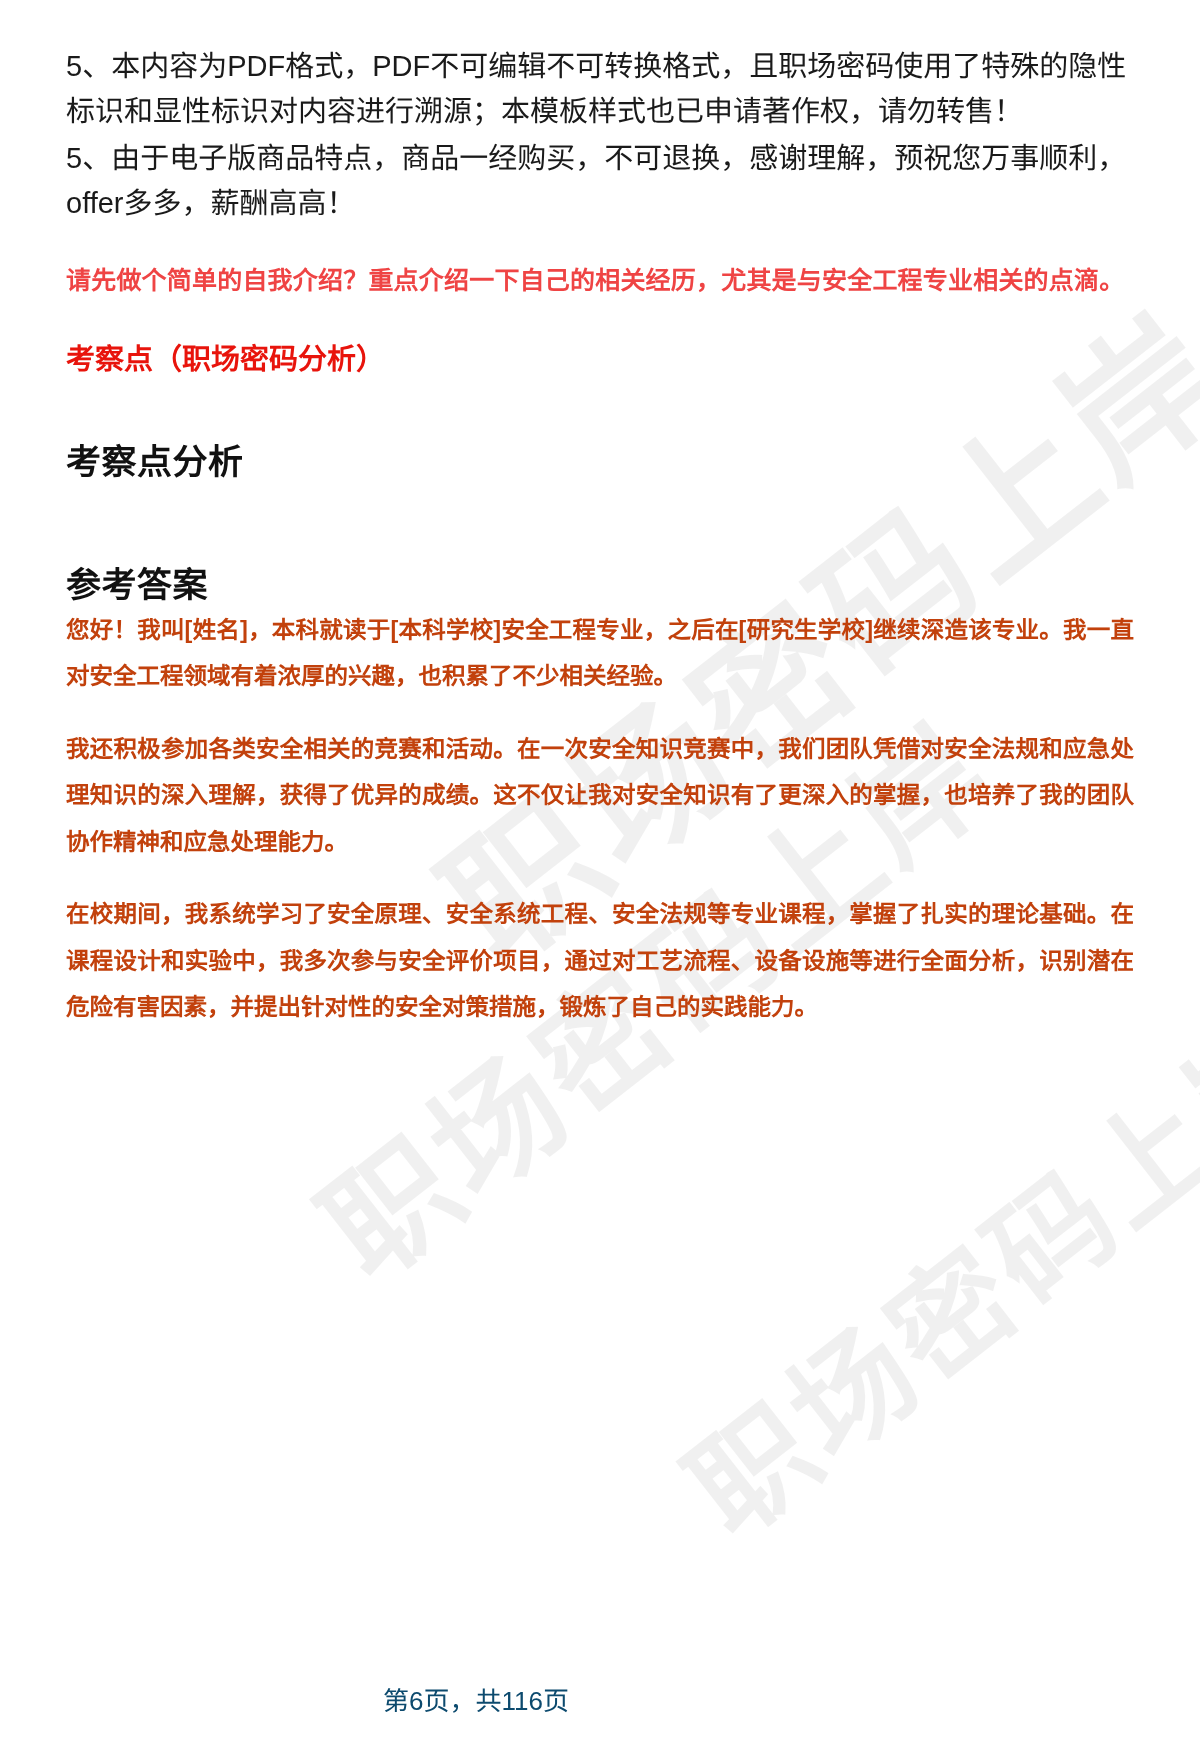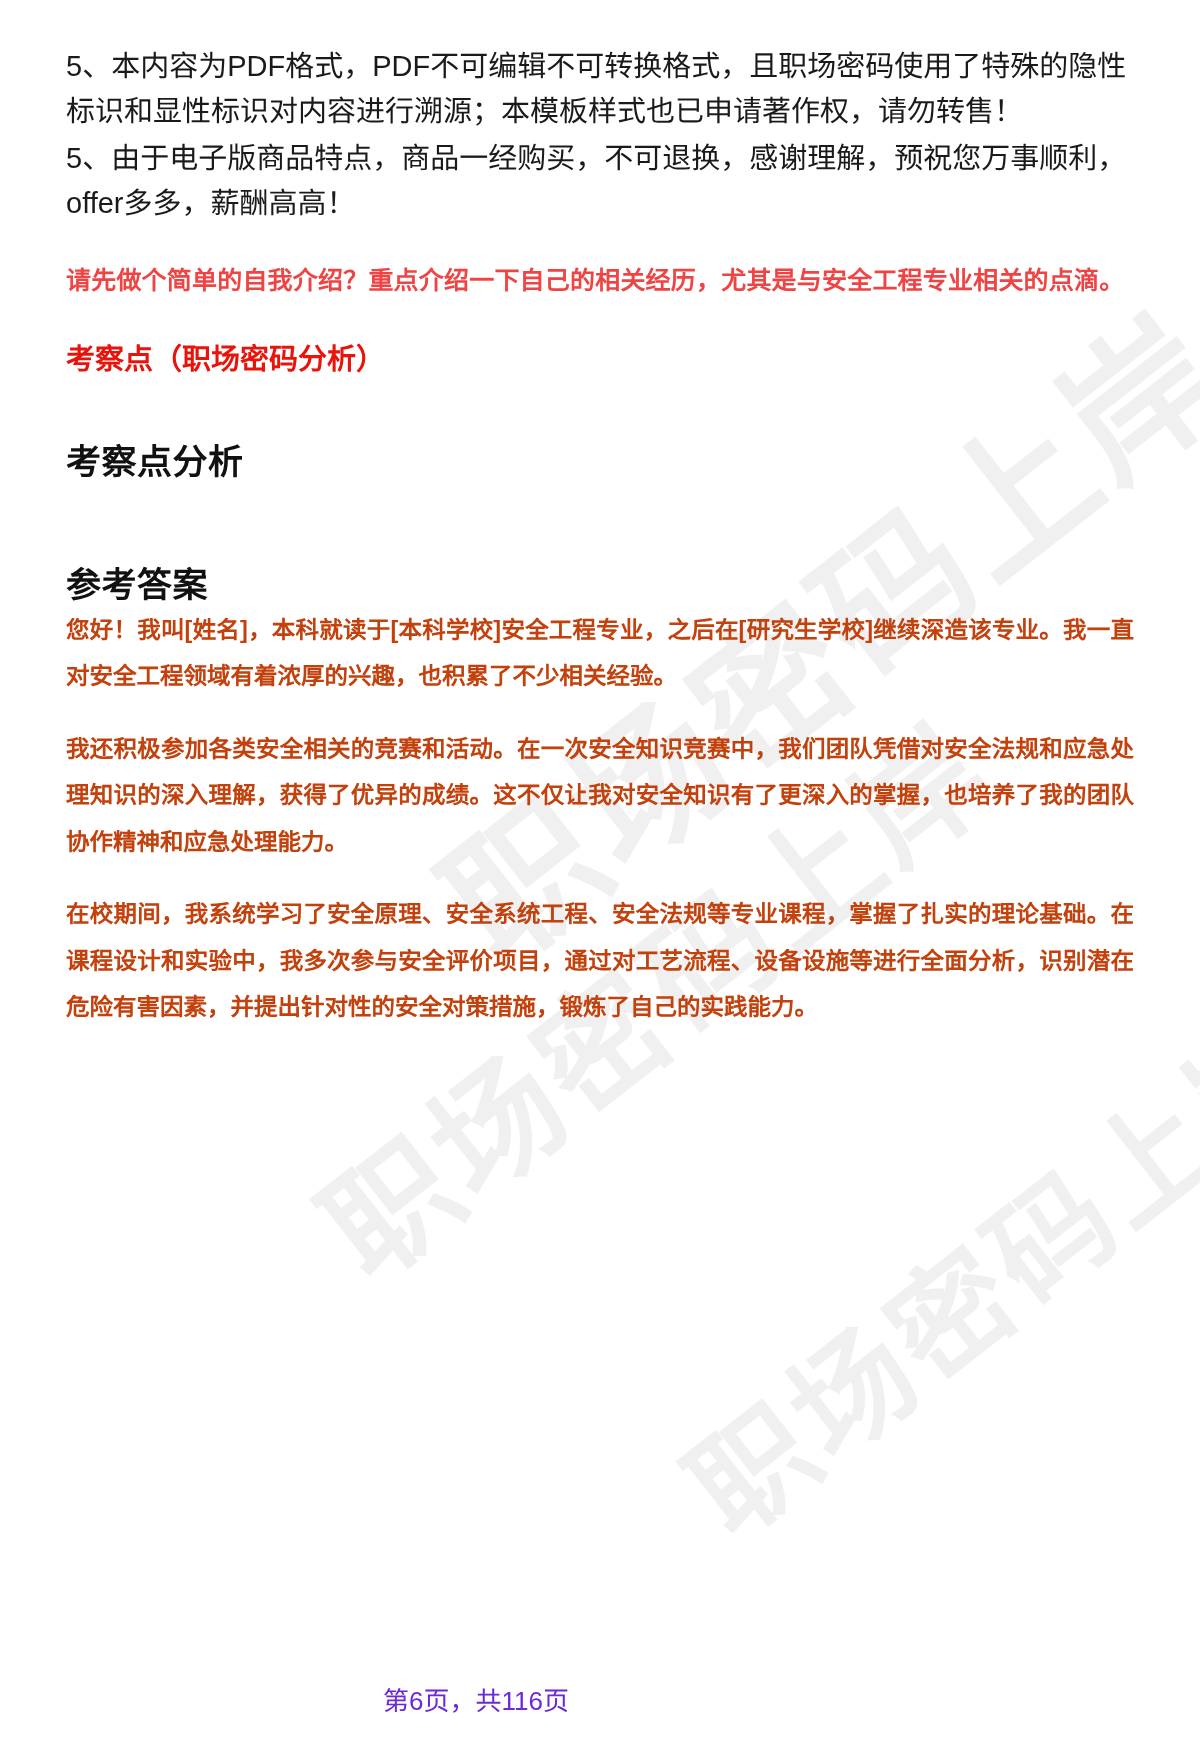--- a/index.html
+++ b/index.html
@@ -151,21 +151,21 @@
   }
   .answer p:last-child { margin-bottom: 0; }
 
   .footer {
     position: absolute;
     left: 0;
     bottom: 38px;
     width: 952px;
     text-align: center;
     font-size: 26px;
-    color: #6d28d9;
+    color: #0c4a6e;
     z-index: 1;
   }
 </style>
 </head>
 <body>
 
 <div class="page">
 
   <div class="watermark-layer">
     <div class="watermark wm-a">职场密码上岸</div>

